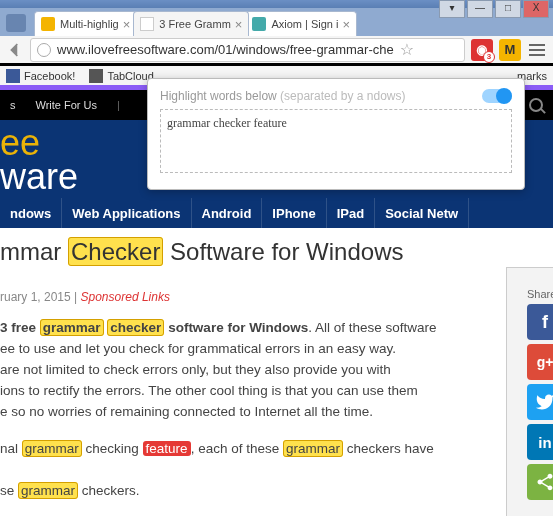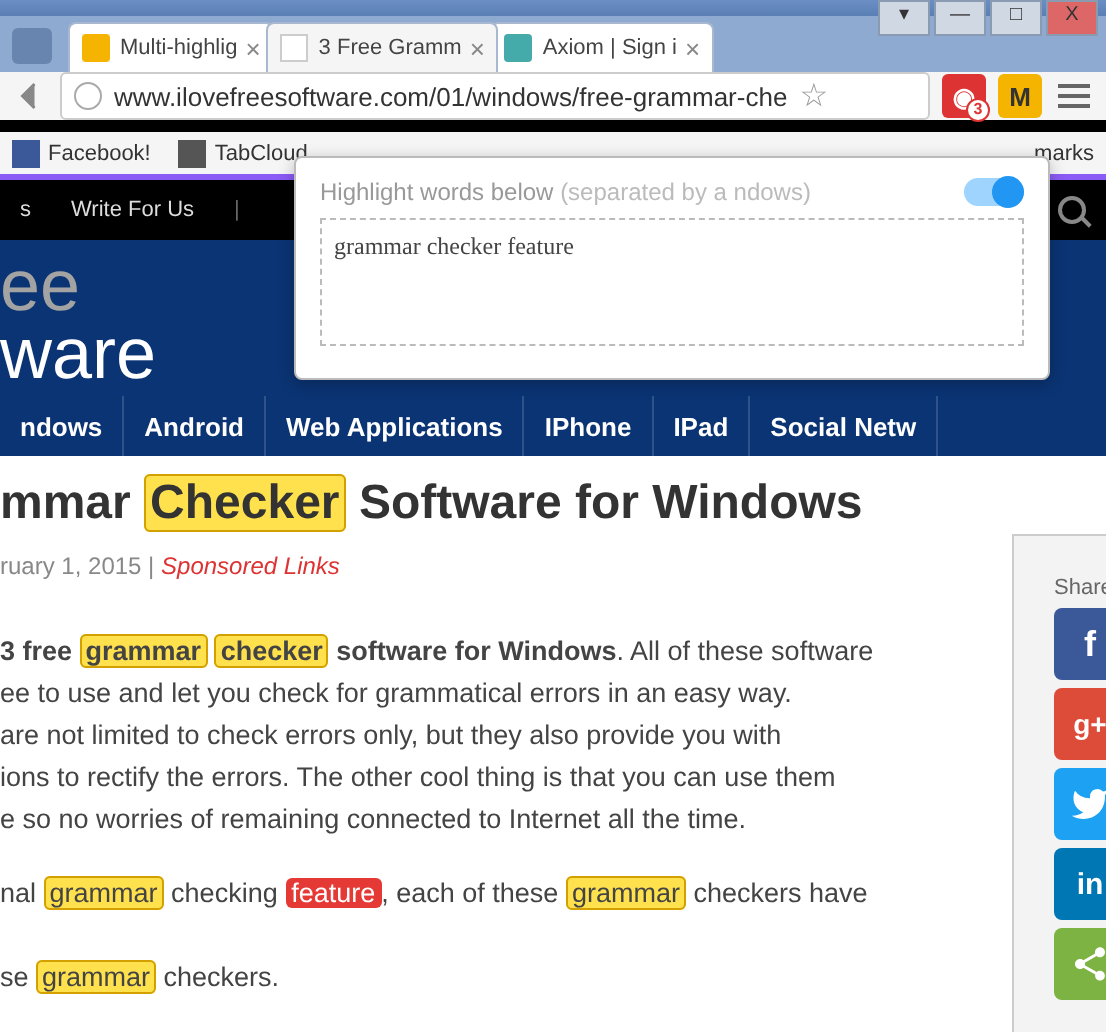--- a/index.html
+++ b/index.html
@@ -8,46 +8,46 @@
 .winbtns{position:absolute;right:4px;top:0;display:flex;gap:2px}
 .winbtn{width:26px;height:18px;background:#d0d8e4;border:1px solid #8a9ab0;font-size:10px;text-align:center;line-height:14px;color:#333}
 .winbtn.close{background:#d66}
 .tabstrip{height:28px;background:#8faad0;display:flex;align-items:flex-end;padding-left:34px;padding-top:3px}
 .newtab-left{position:absolute;left:6px;top:14px;width:20px;height:18px;background:#6885b0;border-radius:3px}
 .tab{height:25px;background:#ffffff;border-radius:4px 4px 0 0;padding:0 6px;display:flex;align-items:center;font-size:11px;color:#444;margin-right:-4px;min-width:100px;max-width:120px;position:relative;border:1px solid #a8b8d0;border-bottom:none}
 .tab.active{background:#f5f5f5;z-index:2}
 .tab .favicon{width:14px;height:14px;margin-right:5px;flex-shrink:0}
 .tab .title{white-space:nowrap;overflow:hidden;flex:1}
 .tab .x{margin-left:4px;color:#888;font-size:13px}
-.addrrow{height:30px;background:#f5f5f5;display:flex;align-items:center;padding:0 6px;border-bottom:6px solid #000000}
+.addrrow{height:30px;background:#f5f5f5;display:flex;align-items:center;padding:0 6px;border-bottom:3px solid #000000}
 .navarrow{width:18px;height:18px;margin-right:6px;color:#777}
 .urlbar{flex:1;height:24px;border:1px solid #ccc;border-radius:3px;background:#fff;display:flex;align-items:center;padding:0 6px;font-size:13px;color:#333}
 .urlbar .globe{width:14px;height:14px;margin-right:6px;color:#888;border:1px solid #aaa;border-radius:50%}
 .star{margin-left:6px;color:#999;font-size:16px}
 .exticon{width:22px;height:22px;margin-left:6px;display:flex;align-items:center;justify-content:center;font-weight:bold;font-size:13px;border-radius:3px}
 .exticon.red{background:#d33;color:#fff;position:relative}
 .exticon.red::after{content:"3";position:absolute;right:-2px;bottom:-2px;background:#fff;color:#d33;font-size:8px;width:10px;height:10px;border-radius:50%;line-height:10px;text-align:center;border:1px solid #d33}
 .exticon.yellow{background:#f4b400;color:#333}
 .menu3{width:20px;margin-left:6px;display:flex;flex-direction:column;gap:3px;padding:4px 2px}
 .menu3 div{height:2px;background:#666}
-.bookbar{height:24px;background:#f5f5f5;display:flex;padding:0 6px;font-size:11px;color:#333;border-bottom:3px solid #8b5cf6;gap:14px}
+.bookbar{height:24px;background:#f5f5f5;display:flex;padding:0 6px;font-size:11px;color:#333;border-bottom:5px solid #8b5cf6;gap:14px}
 .bookbar .bm{display:flex;align-items:center;gap:4px}
 .bookbar .fav{width:14px;height:14px}
 .sitenav{height:30px;background:#000;display:flex;align-items:center;padding:0 10px;gap:20px;font-size:11px;color:#ddd}
 .sitenav span{color:#ddd}
 .sitenav .search{margin-left:auto;width:14px;height:14px;border:2px solid #888;border-radius:50%;position:relative}
 .sitenav .search::after{content:"";position:absolute;width:6px;height:2px;background:#888;transform:rotate(45deg);right:-5px;bottom:-2px}
 .hero{height:78px;background:#0b3474;color:#fff;padding:6px 0 0 0;position:relative;overflow:hidden}
 .hero .logotxt{font-family:Georgia,serif;font-size:36px;line-height:34px;padding-left:0}
-.hero .red{color:#a3a3a3}
+.hero .red{color:#eab308}
 .catbar{height:30px;background:#0b3474;display:flex;align-items:center;font-size:13px;color:#fff;font-weight:bold}
 .catbar .cat{padding:0 10px;height:100%;display:flex;align-items:center;border-right:1px solid rgba(255,255,255,.15)}
 .article{padding:10px 0 0 0;color:#333}
-.article h1{font-family:Georgia,serif;font-size:24px;font-weight:bold;margin-bottom:10px}
-.meta{font-size:12px;color:#888;margin-bottom:25px}
+.article h1{font-family:Georgia,serif;font-size:24px;font-weight:normal;margin-bottom:24px}
+.meta{font-size:12px;color:#888;margin-bottom:13px}
 .meta .spons{color:#d33;font-style:italic}
 .body{font-size:13.5px;line-height:21px;color:#444;max-width:490px}
 .body p{margin-bottom:16px}
 .hl-y{background:#ffe14d;border:1px solid #d4a000;border-radius:3px;padding:0 2px}
 .hl-r{background:#e53935;color:#fff;border-radius:3px;padding:0 3px}
 .popup{position:absolute;top:78px;left:147px;width:378px;height:112px;background:#fff;border:1px solid #bbb;border-radius:4px;box-shadow:0 2px 8px rgba(0,0,0,.25);padding:10px 12px;z-index:50}
 .popup .lbl{font-size:12px;color:#999;margin-bottom:6px}
 .popup .sep{color:#bbb}
 .popup .toggle{position:absolute;right:12px;top:10px;width:30px;height:14px;background:#9fd4ff;border-radius:8px}
 .popup .toggle::after{content:"";position:absolute;right:0;top:-1px;width:16px;height:16px;background:#2196f3;border-radius:50%}
@@ -129,22 +129,22 @@
     <div class="search"></div>
   </div>
 
   <div class="hero">
     <div class="logotxt"><span class="red">ee</span></div>
     <div class="logotxt"><span>ware</span></div>
   </div>
 
   <div class="catbar">
     <div class="cat">ndows</div>
+    <div class="cat">Web Applications</div>
     <div class="cat">Android</div>
-    <div class="cat">Web Applications</div>
     <div class="cat">IPhone</div>
     <div class="cat">IPad</div>
     <div class="cat">Social Netw</div>
   </div>
 
   <div class="article">
     <h1><span>mmar </span><span class="hl-y">Checker</span><span> Software for Windows</span></h1>
     <div class="meta"><span>ruary 1, 2015</span><span> | </span><span class="spons">Sponsored Links</span></div>
     <div class="body">
       <p><b><span>3 free </span><span class="hl-y">grammar</span><span> </span><span class="hl-y">checker</span><span> software for Windows</span></b><span>. All of these software </span><br><span>ee to use and let you check for grammatical errors in an easy way. </span><br><span>are not limited to check errors only, but they also provide you with </span><br><span>ions to rectify the errors. The other cool thing is that you can use them </span><br><span>e so no worries of remaining connected to Internet all the time.</span></p>

